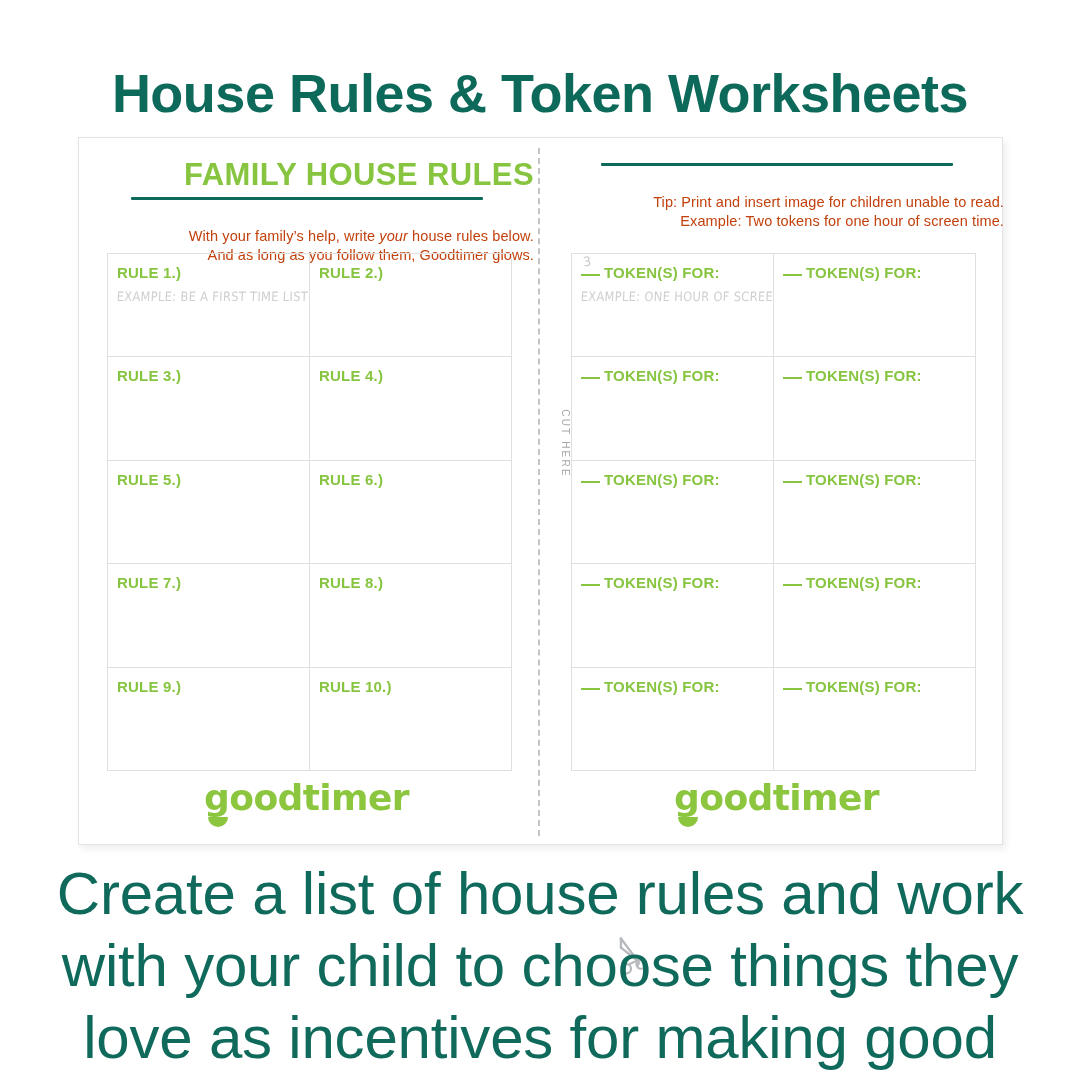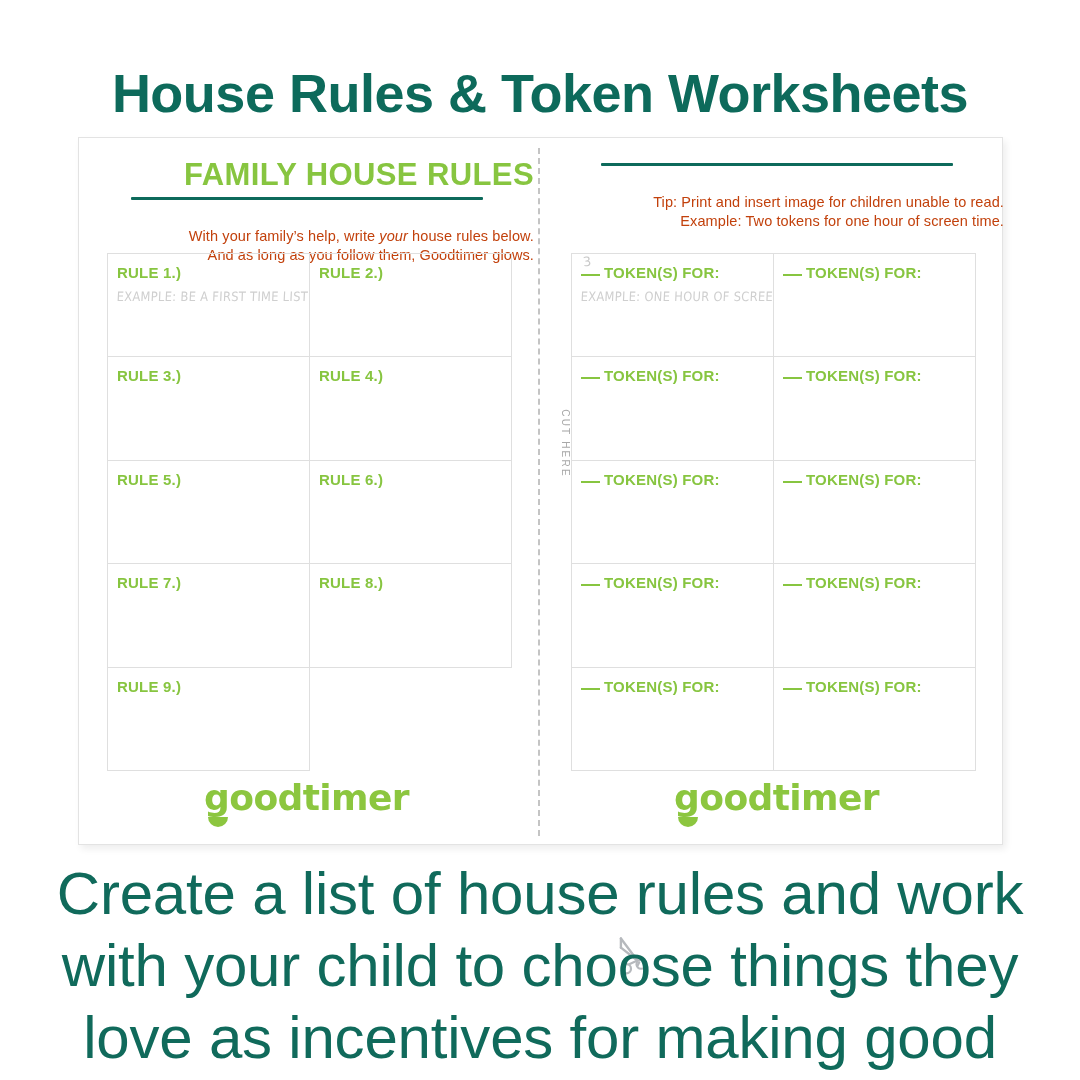--- a/index.html
+++ b/index.html
@@ -271,20 +271,23 @@
           <div class="cell-label">RULE 6.)</div>
         </div>
         <div class="cell">
           <div class="cell-label">RULE 7.)</div>
         </div>
         <div class="cell">
           <div class="cell-label">RULE 8.)</div>
         </div>
         <div class="cell">
           <div class="cell-label">RULE 9.)</div>
+        </div>
+        <div class="cell">
+          <div class="cell-label">RULE 10.)</div>
         </div>
       </div>
 
       <div class="logo">
         <span class="logo-word"><span>goodtimer</span><span class="logo-bowl"></span></span>
       </div>
     </div>
 
     <div class="cut-divider"></div>
     <div class="cut-label">CUT HERE</div>

